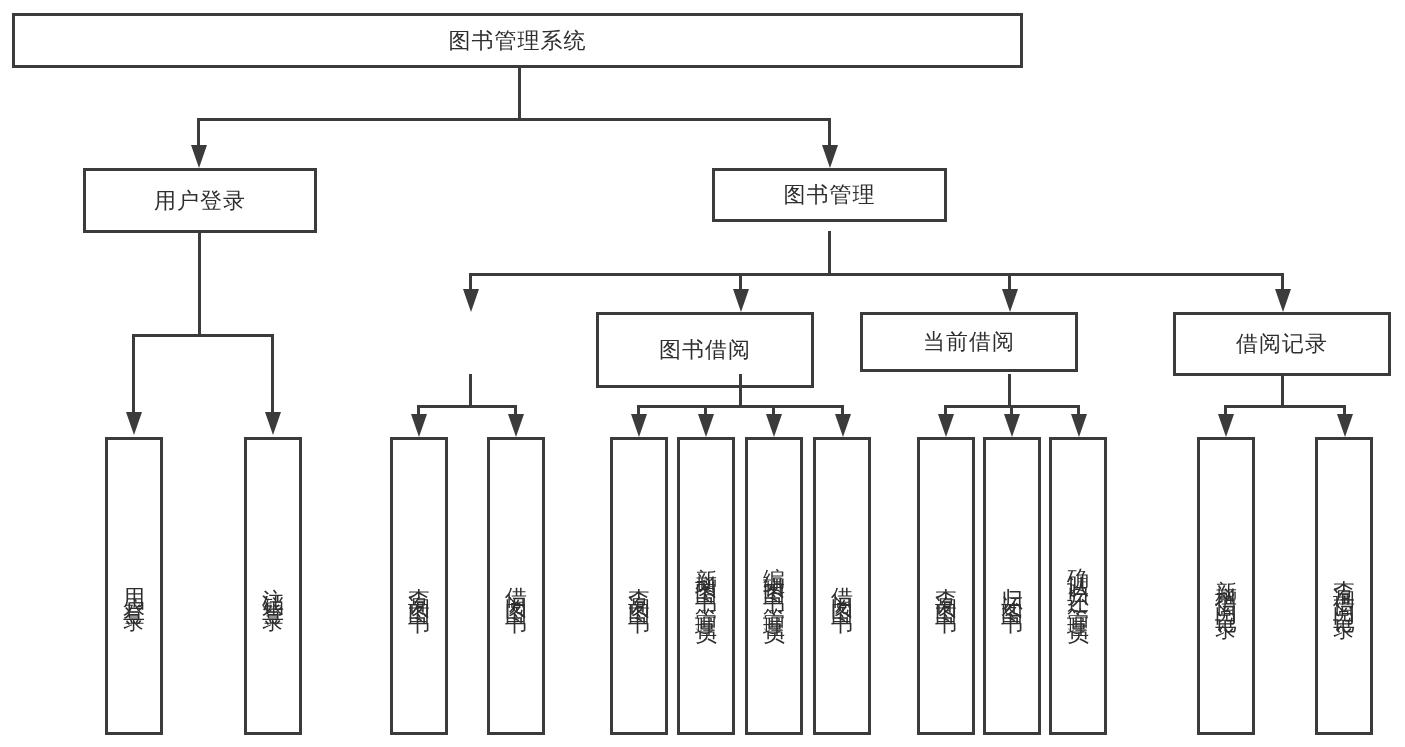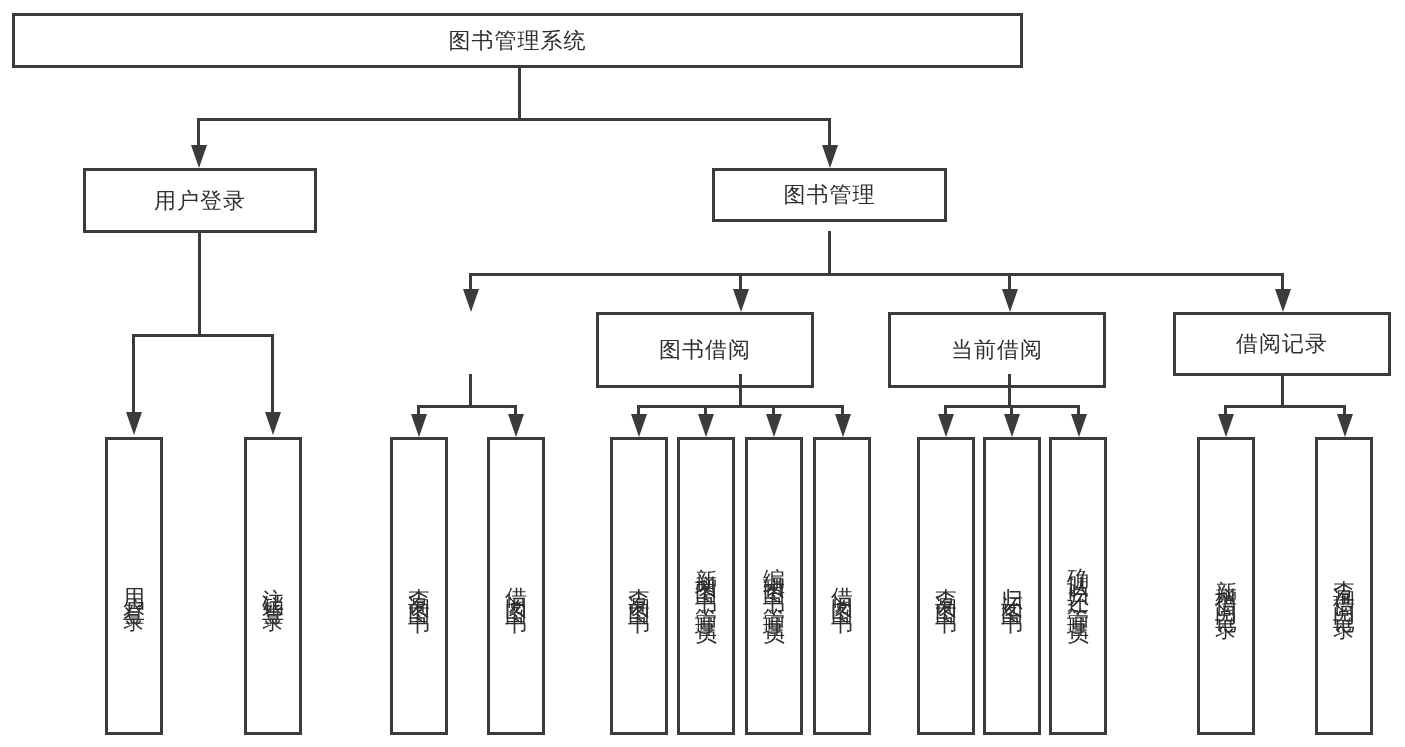--- a/index.html
+++ b/index.html
@@ -77,21 +77,21 @@
   <div class="vl" style="left:739px;top:273px;height:20px;"></div>
   <div class="arr" style="left:733px;top:289px;"></div>
   <div class="vl" style="left:1008px;top:273px;height:20px;"></div>
   <div class="arr" style="left:1002px;top:289px;"></div>
   <div class="vl" style="left:1281px;top:273px;height:20px;"></div>
   <div class="arr" style="left:1275px;top:289px;"></div>
 
   <div class="node" style="left:596px;top:312px;width:218px;height:76px;">
     <span>图书借阅</span>
   </div>
-  <div class="node" style="left:888px;top:312px;width:218px;height:76px;">
+  <div class="node" style="left:860px;top:312px;width:218px;height:60px;">
     <span>当前借阅</span>
   </div>
   <div class="node" style="left:1173px;top:312px;width:218px;height:64px;">
     <span>借阅记录</span>
   </div>
 
   <div class="vl" style="left:469px;top:374px;height:34px;"></div>
   <div class="hl" style="left:417px;top:405px;width:100px;"></div>
   <div class="vl" style="left:417px;top:405px;height:14px;"></div>
   <div class="arr" style="left:411px;top:414px;"></div>

